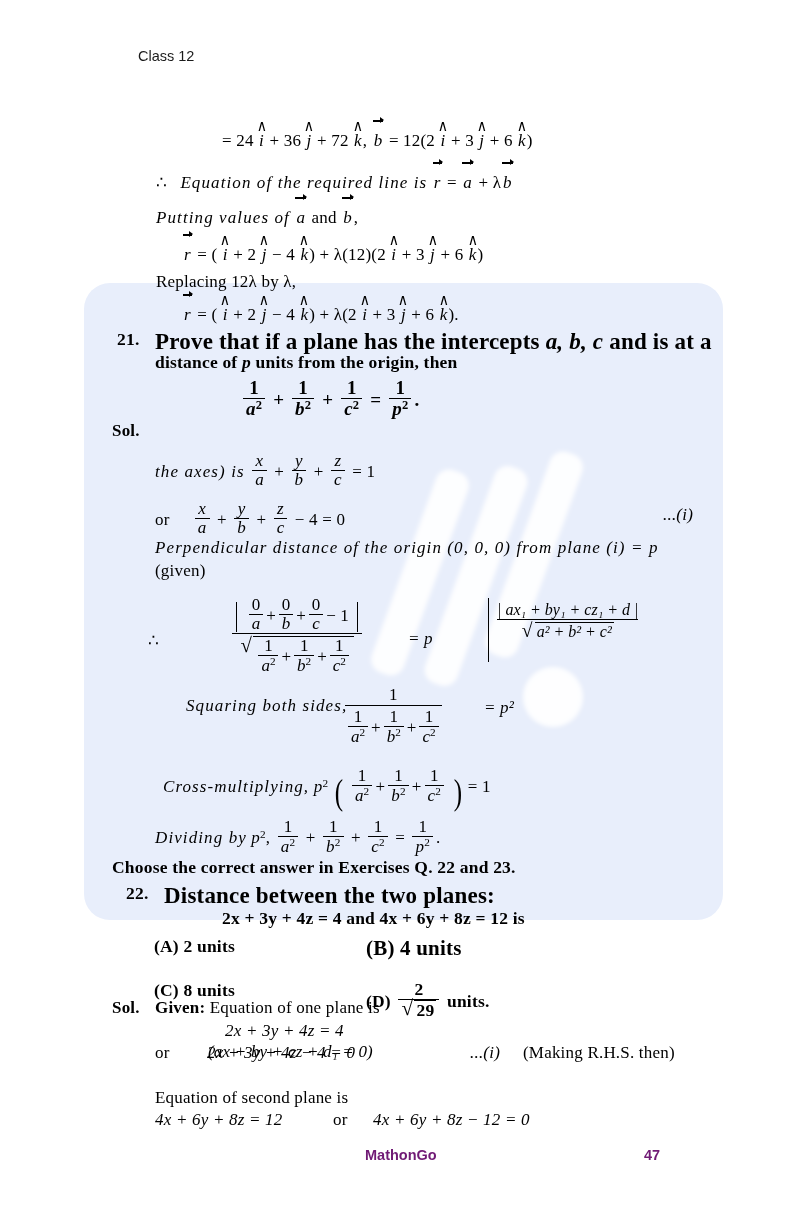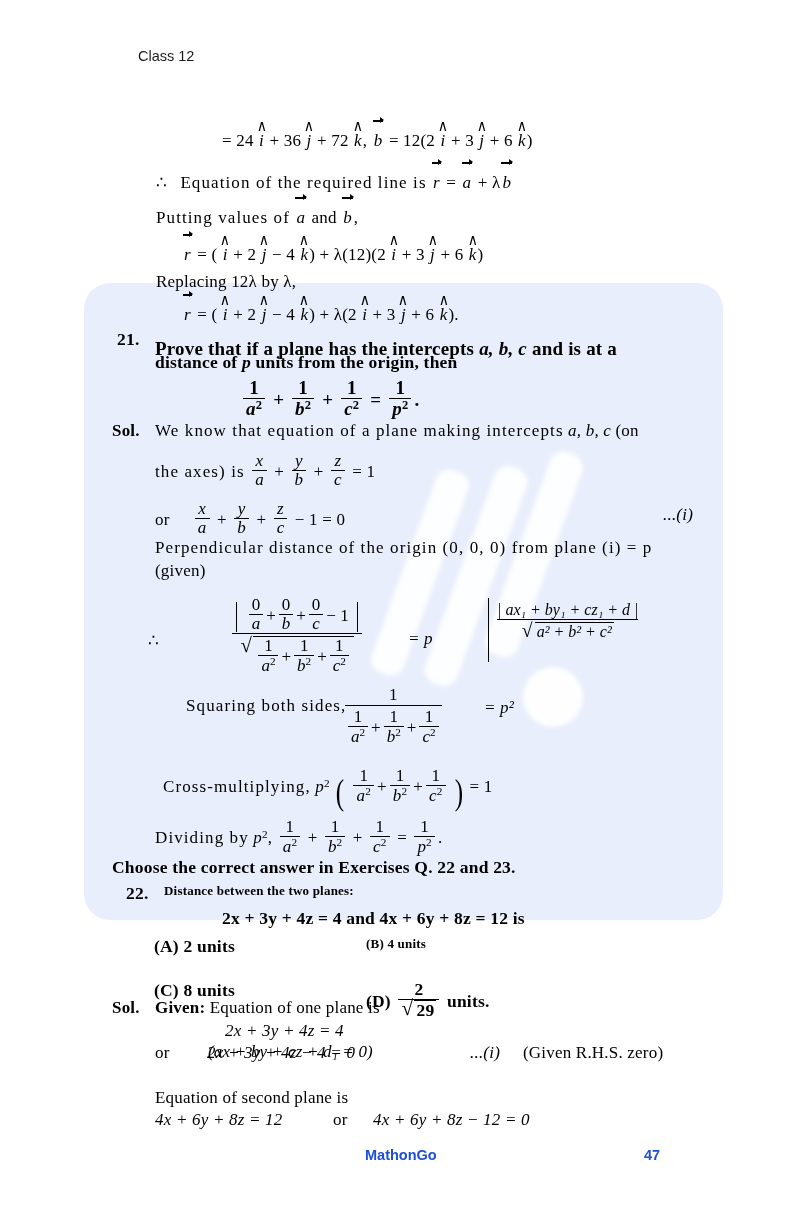--- a/index.html
+++ b/index.html
@@ -39,21 +39,21 @@
 
   .ftr {
     position: absolute;
     top: 1147px;
     left: 0;
     width: 800px;
     height: 22px;
     font-family: "Liberation Sans", sans-serif;
     font-size: 14.5px;
     font-weight: bold;
-    color: #1d4ed8;
+    color: #701a75;
   }
   .ftr .brand { position: absolute; left: 365px; top: 0; }
   .ftr .pno   { position: absolute; left: 644px; top: 0; }
 
   
   .highlight {
     position: absolute;
     left: 84px;
     top: 283px;
     width: 639px;
@@ -85,21 +85,21 @@
   
   .ln {
     position: absolute;
     white-space: nowrap;
     font-family: "Liberation Serif", serif;
     font-size: 17px;
     letter-spacing: .2px;
   }
   .b { font-weight: bold; }
   .it { font-style: italic; }
-  .sp { letter-spacing: 1.1px; }
+  .sp { letter-spacing: 1.1px; font-style: italic; }
 
   
   .vec { position: relative; display: inline-block; padding: 0 2px; }
   .vec > .g { font-style: italic; }
   .vec::before {
     content: "";
     position: absolute;
     left: 1px; right: 1px; top: -0.62em;
     height: 1.3px;
     background: #000;
@@ -254,21 +254,21 @@
     <span>− 4</span>
     <span class="hat"><span class="g">k</span></span><span>) + λ(2</span>
     <span class="hat"><span class="g">i</span></span>
     <span>+ 3</span>
     <span class="hat"><span class="g">j</span></span>
     <span>+ 6</span>
     <span class="hat"><span class="g">k</span></span><span>).</span>
   </div>
 
   <div class="ln b" style="left:117px; top:329px; font-size:17.5px;">21.</div>
-  <div class="ln b" style="left:155px; top:338px; font-size:19px;">
+  <div class="ln b" style="left:155px; top:329px; font-size:23px;">
     <span>Prove that if a plane has the intercepts</span>
     <span class="it">a, b, c</span>
     <span>and is at a</span>
   </div>
   <div class="ln b" style="left:155px; top:352px; font-size:17.5px;">
     <span>distance of</span>
     <span class="it">p</span>
     <span>units from the origin, then</span>
   </div>
 
@@ -276,44 +276,39 @@
     <span class="fr"><span class="n">1</span><span class="d"><span class="it">a</span><sup class="e">2</sup></span></span>
     <span>+</span>
     <span class="fr"><span class="n">1</span><span class="d"><span class="it">b</span><sup class="e">2</sup></span></span>
     <span>+</span>
     <span class="fr"><span class="n">1</span><span class="d"><span class="it">c</span><sup class="e">2</sup></span></span>
     <span>=</span>
     <span class="fr"><span class="n">1</span><span class="d"><span class="it">p</span><sup class="e">2</sup></span></span><span>.</span>
   </div>
 
   <div class="ln b" style="left:112px; top:421px;">Sol.</div>
-  <div class="ln" style="left:155px; top:421px;">
-    <span class="sp">We know that equation of a plane making intercepts</span>
-    <span class="it">a, b, c</span>
-    <span>(on</span>
-  </div>
 
   <div class="ln" style="left:155px; top:452px;">
     <span class="sp">the axes) is</span>
     <span class="fr"><span class="n it">x</span><span class="d it">a</span></span>
     <span>+</span>
     <span class="fr"><span class="n it">y</span><span class="d it">b</span></span>
     <span>+</span>
     <span class="fr"><span class="n it">z</span><span class="d it">c</span></span>
     <span>= 1</span>
   </div>
 
   <div class="ln" style="left:155px; top:500px;">
     <span>or</span>&nbsp;&nbsp;&nbsp;&nbsp;
     <span class="fr"><span class="n it">x</span><span class="d it">a</span></span>
     <span>+</span>
     <span class="fr"><span class="n it">y</span><span class="d it">b</span></span>
     <span>+</span>
     <span class="fr"><span class="n it">z</span><span class="d it">c</span></span>
-    <span>− 1 = 0</span>
+    <span>− 4 = 0</span>
   </div>
   <div class="ln it" style="left:663px; top:505px;">...(i)</div>
 
   <div class="ln sp" style="left:155px; top:538px;">Perpendicular distance of the origin (0, 0, 0) from plane (i) = p</div>
   <div class="ln" style="left:155px; top:561px;">(given)</div>
 
   <div class="ln" style="left:148px; top:630px;">∴</div>
 
   <div class="stack" style="left:232px; top:596px; font-size:17px;">
     <span class="num">
@@ -365,28 +360,28 @@
     <span class="fr"><span class="n">1</span><span class="d"><span class="it">b</span><sup class="e">2</sup></span></span>
     <span>+</span>
     <span class="fr"><span class="n">1</span><span class="d"><span class="it">c</span><sup class="e">2</sup></span></span>
     <span>=</span>
     <span class="fr"><span class="n">1</span><span class="d"><span class="it">p</span><sup class="e">2</sup></span></span><span>.</span>
   </div>
 
   <div class="ln b" style="left:112px; top:857px; font-size:17.5px;">Choose the correct answer in Exercises Q. 22 and 23.</div>
 
   <div class="ln b" style="left:126px; top:883px; font-size:17.5px;">22.</div>
-  <div class="ln b" style="left:164px; top:883px; font-size:13px;">Distance between the two planes:</div>
+  <div class="ln b" style="left:164px; top:883px; font-size:23px;">Distance between the two planes:</div>
   <div class="ln b" style="left:222px; top:908px; font-size:17.5px;">2x + 3y + 4z = 4 and 4x + 6y  + 8z = 12 is</div>
 
   <div class="ln b" style="left:154px; top:936px; font-size:17.5px;">
     <span>(A)</span>
     <span>2 units</span>
   </div>
-  <div class="ln b" style="left:366px; top:936px; font-size:13px;">
+  <div class="ln b" style="left:366px; top:936px; font-size:21px;">
     <span>(B)</span>
     <span>4 units</span>
   </div>
   <div class="ln b" style="left:154px; top:980px; font-size:17.5px;">
     <span>(C)</span>
     <span>8 units</span>
   </div>
   <div class="ln b" style="left:366px; top:980px; font-size:17.5px;">
     <span>(D)</span>
     <span class="fr">
@@ -398,21 +393,21 @@
 
   <div class="ln b" style="left:112px; top:998px;">Sol.</div>
   <div class="ln" style="left:155px; top:998px;">
     <span class="b">Given:</span>
     <span>Equation of one plane is</span>
   </div>
   <div class="ln it" style="left:225px; top:1021px;">2x + 3y + 4z = 4</div>
   <div class="ln" style="left:155px; top:1043px;">or</div>
   <div class="ln it" style="left:207px; top:1043px;">2x + 3y + 4z − 4 = 0</div>
   <div class="ln it" style="left:470px; top:1043px;">...(i)</div>
-  <div class="ln" style="left:523px; top:1043px;">(Given R.H.S. zero)</div>
+  <div class="ln" style="left:523px; top:1043px;">(Making R.H.S. then)</div>
   <div class="ln it" style="left:208px; top:1042px;">(ax + by + cz + d₁ = 0)</div>
   <div class="ln" style="left:155px; top:1088px;">Equation of second plane is</div>
   <div class="ln it" style="left:155px; top:1110px;">4x + 6y + 8z = 12</div>
   <div class="ln" style="left:333px; top:1110px;">or</div>
   <div class="ln it" style="left:373px; top:1110px;">4x + 6y + 8z − 12 = 0</div>
 
   <div class="ftr">
     <span class="brand">MathonGo</span>
     <span class="pno">47</span>
   </div>

